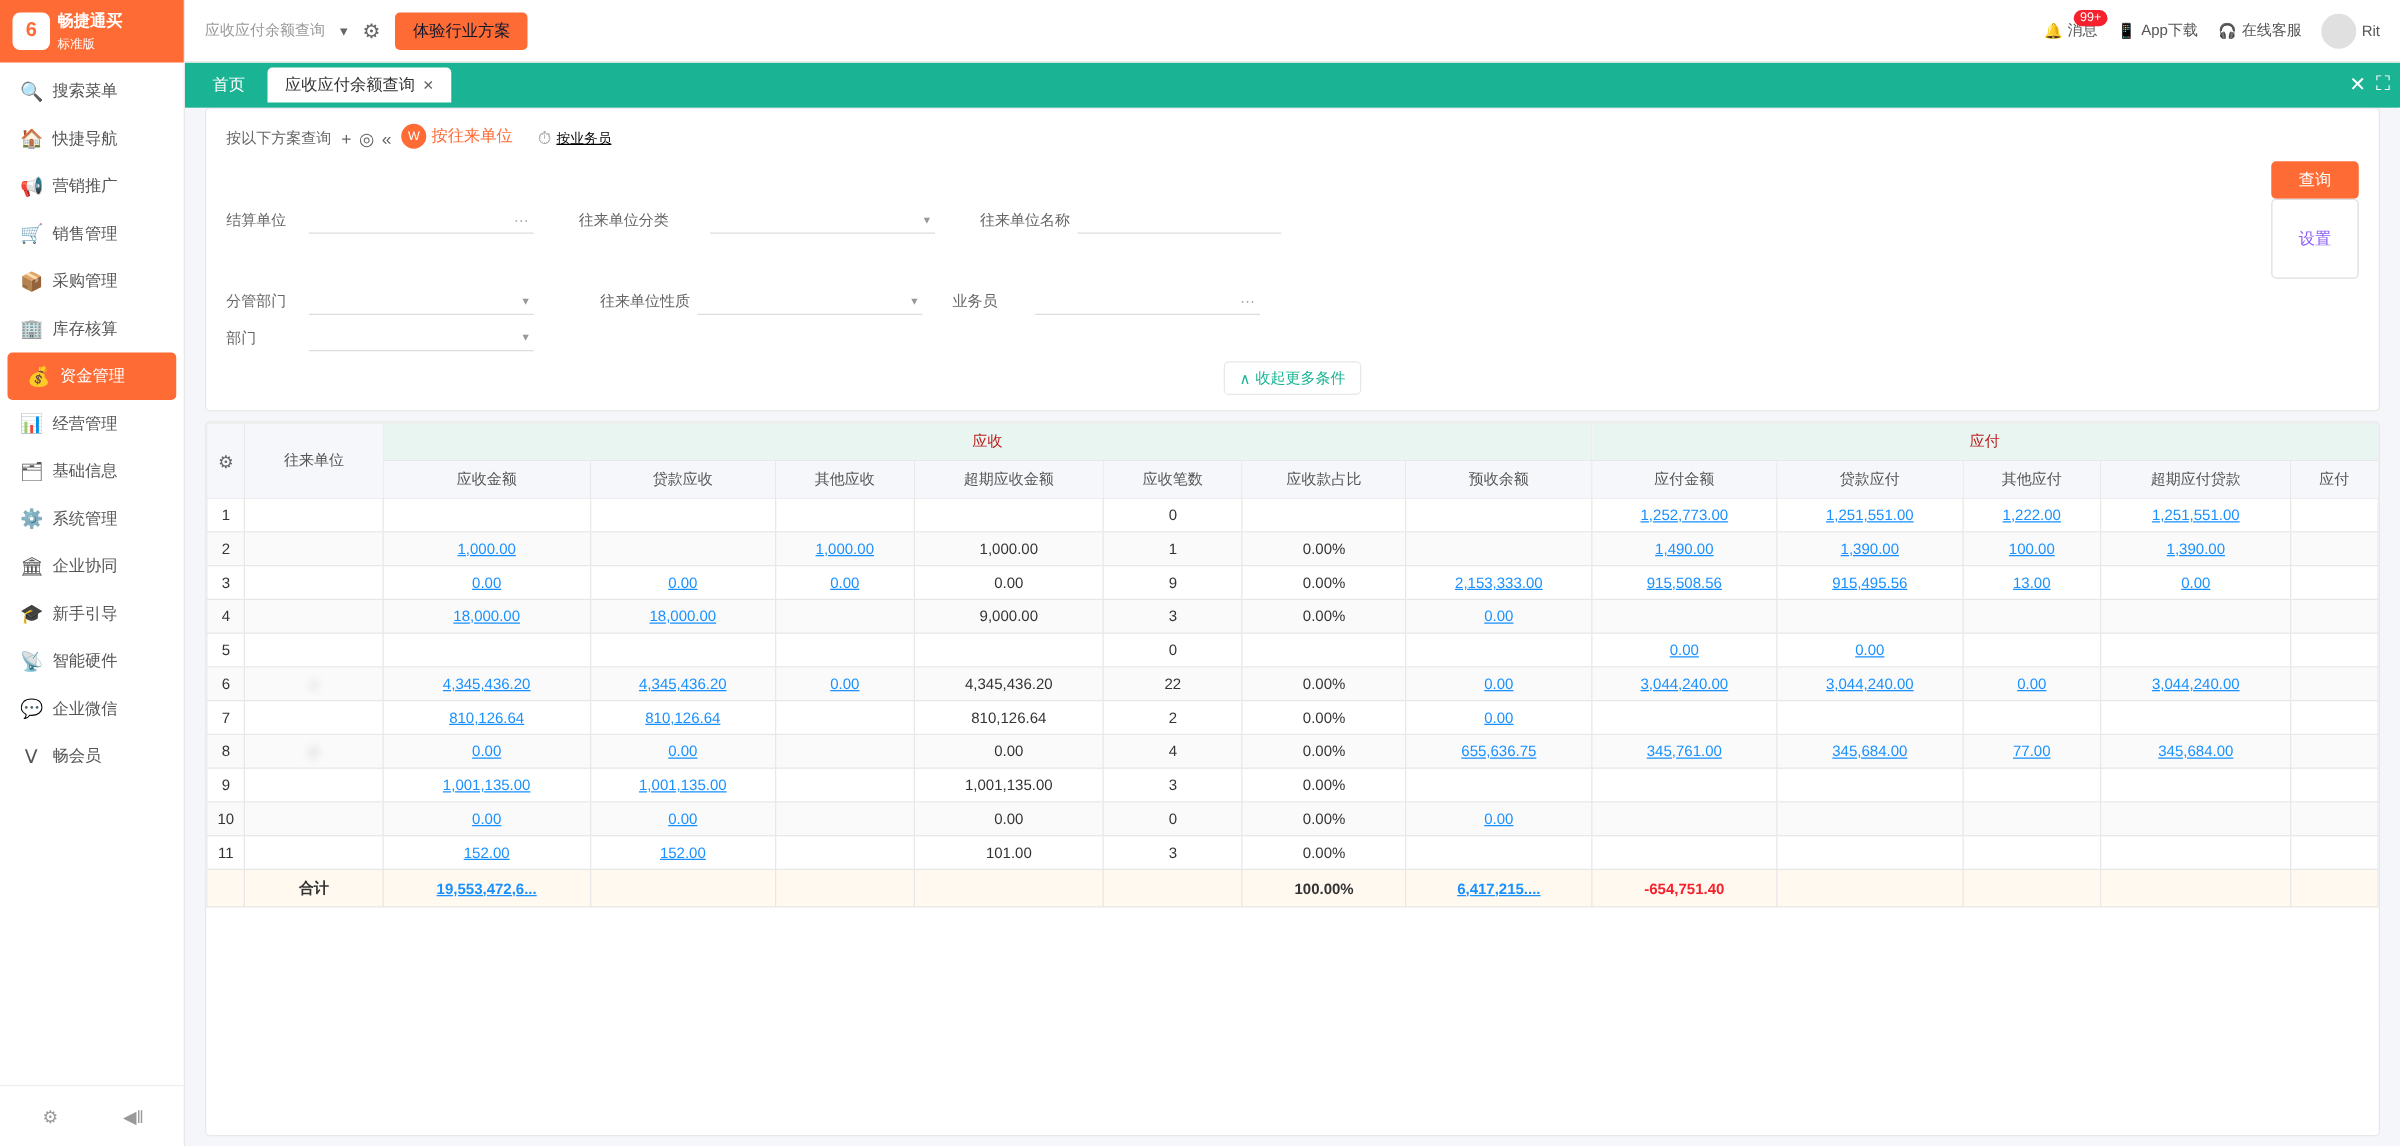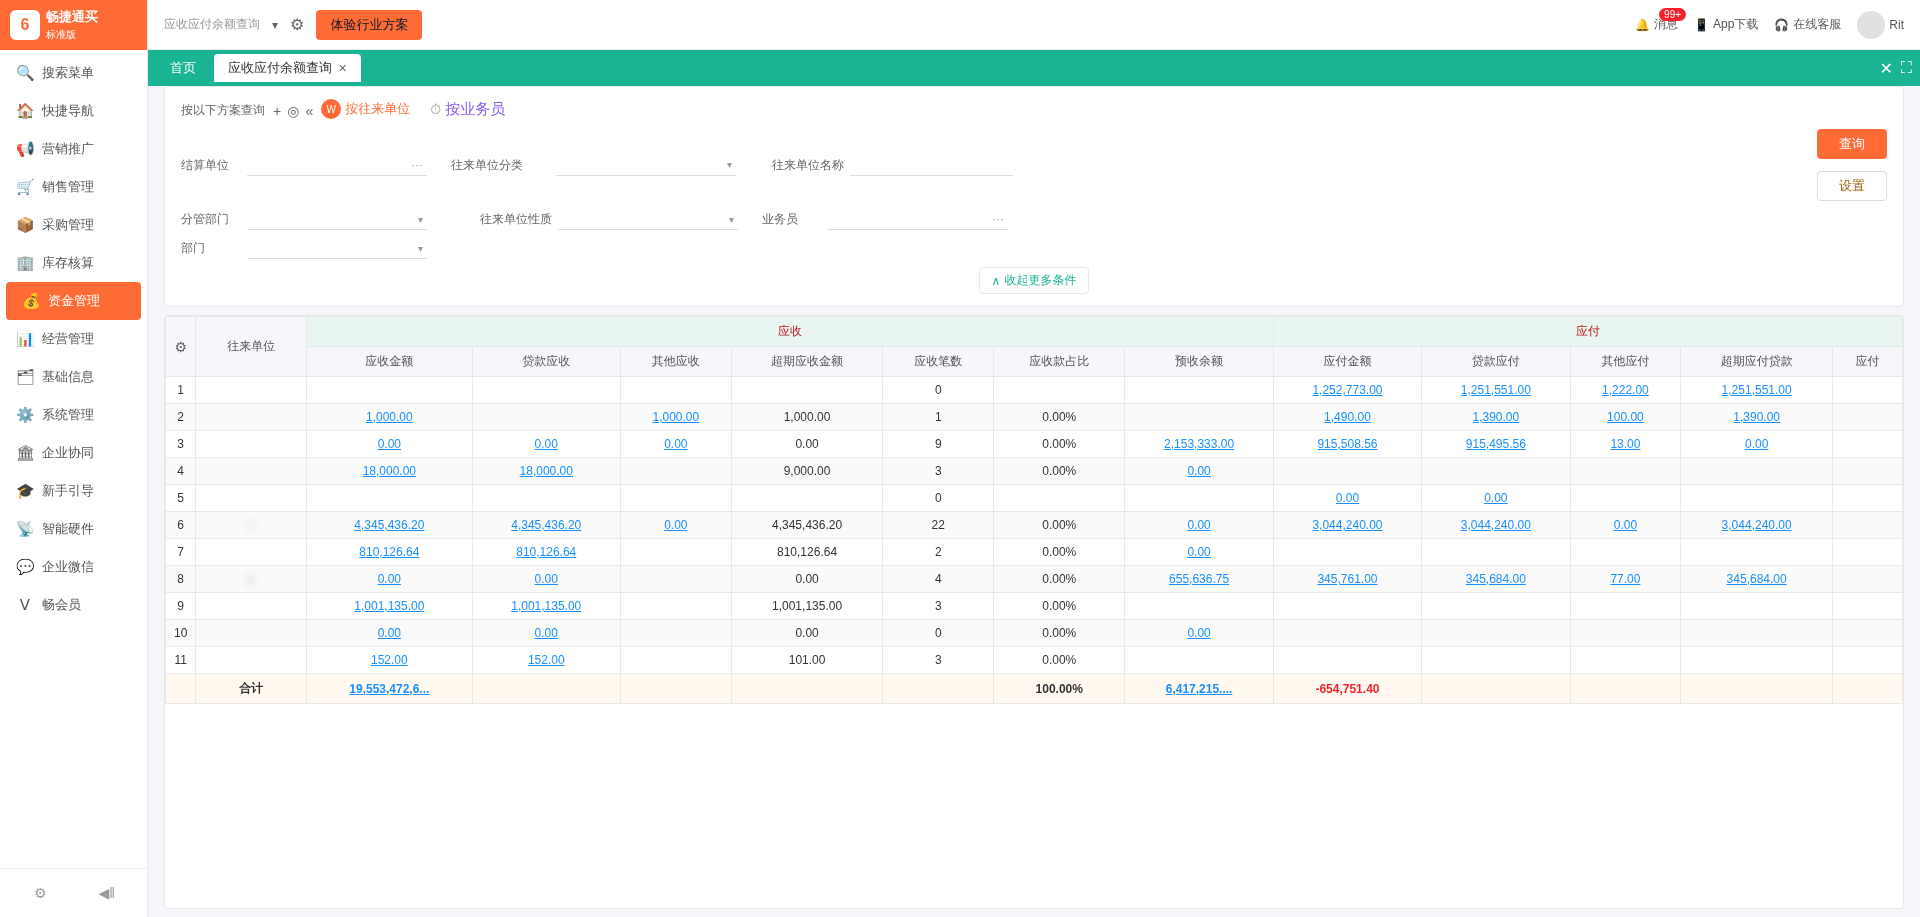--- a/index.html
+++ b/index.html
@@ -77,21 +77,21 @@
       border: 1px solid #e8e8e8;
     }
     .filter-row { display: flex; align-items: center; gap: 12px; margin-bottom: 8px; }
     .filter-label-row { display: flex; align-items: flex-end; gap: 8px; margin-bottom: 10px; }
     .filter-scheme-label { font-size: 12px; color: #666; }
     .filter-icons { display: flex; gap: 6px; }
     .filter-icon-btn { color: #666; cursor: pointer; font-size: 14px; }
     .scheme-item { display: flex; align-items: center; gap: 4px; }
     .scheme-circle { width: 20px; height: 20px; background: #ff6b35; border-radius: 50%; display: flex; align-items: center; justify-content: center; color: #fff; font-size: 10px; }
     .scheme-text { color: #ff6b35; font-size: 13px; }
-    .scheme-text2 { color: #8b5cf6; font-size: 15px; }
+    .scheme-text2 { color: #000000; font-size: 11px; text-decoration: underline; }
     .filter-field {
       display: flex; align-items: center; gap: 6px;
     }
     .field-label { color: #666; font-size: 12px; white-space: nowrap; min-width: 60px; }
     .field-input {
       border: none; border-bottom: 1px solid #ddd; outline: none; padding: 3px 4px;
       font-size: 12px; min-width: 160px; background: transparent; color: #333;
     }
     .field-select {
       display: flex; align-items: center; gap: 4px; min-width: 180px;
@@ -100,23 +100,23 @@
     .field-select-text { flex: 1; font-size: 12px; color: #999; }
     .field-dots { color: #999; cursor: pointer; }
     .field-arrow { color: #999; font-size: 10px; }
     .collapse-btn {
       display: flex; align-items: center; gap: 4px; color: #1ab394; cursor: pointer;
       font-size: 12px; padding: 4px 12px; border-radius: 4px; border: 1px solid #e8e8e8;
       background: #fff; width: fit-content; margin: 0 auto;
     }
 
     
-    .filter-actions { display: flex; flex-direction: column; gap: 12px; min-width: 70px; }
+    .filter-actions { display: flex; flex-direction: column; gap: 0; min-width: 70px; }
     .query-btn { background: #ff6b35; color: #fff; border: none; padding: 6px 16px; border-radius: 4px; cursor: pointer; font-size: 13px; }
-    .setting-btn { background: #fff; color: #a16207; border: 1px solid #ddd; padding: 5px 16px; border-radius: 4px; cursor: pointer; font-size: 13px; }
+    .setting-btn { background: #fff; color: #8b5cf6; border: 1px solid #ddd; padding: 22px 16px; border-radius: 4px; cursor: pointer; font-size: 13px; }
 
     
     .table-container {
       flex: 1; margin: 0 16px 8px; background: #fff; border-radius: 4px;
       border: 1px solid #e8e8e8; overflow: auto; position: relative;
     }
     .data-table { width: 100%; border-collapse: collapse; font-size: 12px; }
     .data-table th, .data-table td {
       border: 1px solid #e8e8e8; padding: 6px 8px; text-align: center; white-space: nowrap;
     }
@@ -277,21 +277,21 @@
     </div>
 
     <div class="filter-row">
       <div class="filter-field">
         <span class="field-label">结算单位</span>
         <div class="field-select">
           <span class="field-select-text">&nbsp;</span>
           <span class="field-dots">···</span>
         </div>
       </div>
-      <div class="filter-field" style="margin-left:12px;gap:33px;">
+      <div class="filter-field" style="margin-left:24px;gap:33px;">
         <span class="field-label">往来单位分类</span>
         <div class="field-select">
           <span class="field-select-text">&nbsp;</span>
           <span class="field-arrow">▾</span>
         </div>
       </div>
       <div class="filter-field" style="margin-left:24px;">
         <span class="field-label">往来单位名称</span>
         <input class="field-input" type="text" style="">
       </div>

